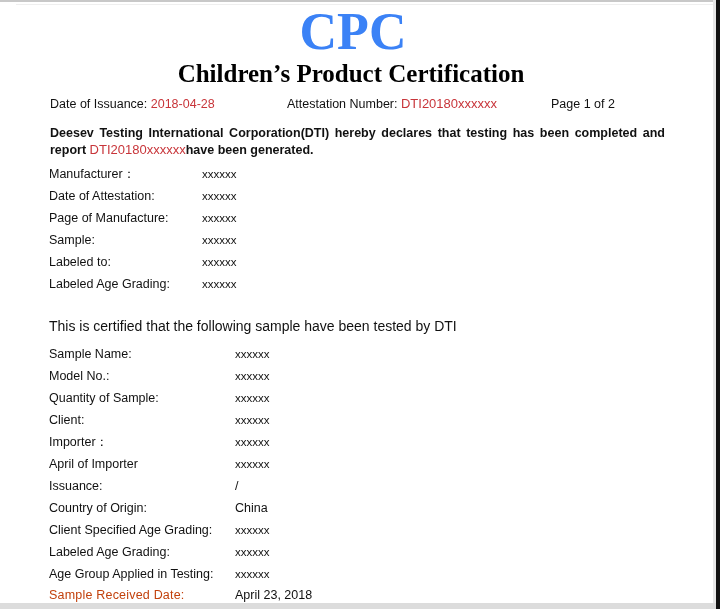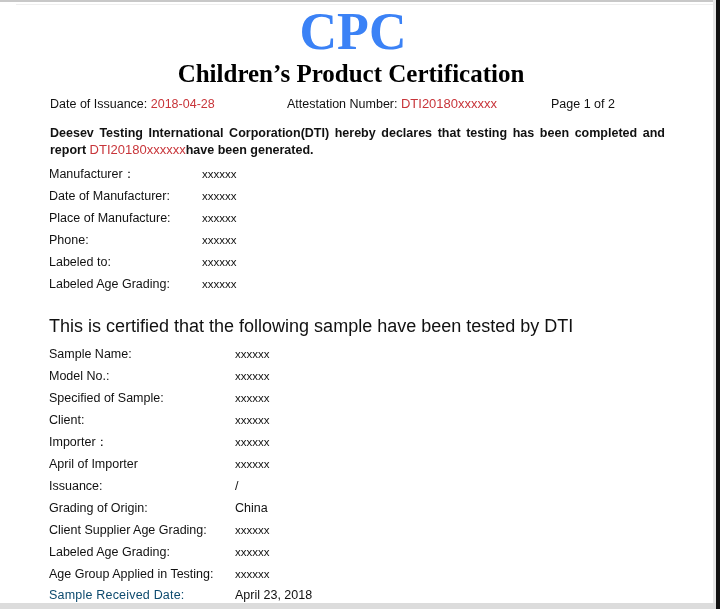--- a/index.html
+++ b/index.html
@@ -30,22 +30,22 @@
       position: absolute; left: 50px; top: 125px; width: 615px;
       font-size: 12.5px; font-weight: bold; line-height: 16.5px; text-align: justify;
       text-align-last: left;
     }
     .decl .red { font-weight: normal; font-size: 13px; }
     .row { position: absolute; font-size: 12.5px; line-height: 16px; white-space: nowrap; }
     .lbl { position: absolute; left: 49px; text-align: right; }
     .val1 { position: absolute; left: 202px; font-size: 11.5px; }
     .val2 { position: absolute; left: 235px; font-size: 11.5px; }
     .val2.txt { font-size: 12.5px; }
-    .cert { position: absolute; left: 49px; top: 318px; font-size: 18px; line-height: 16px; white-space: nowrap; }
-    .blurry { color: #0c4a6e; letter-spacing: 0.2px; }
+    .cert { position: absolute; left: 49px; top: 318px; font-size: 14px; line-height: 16px; white-space: nowrap; }
+    .blurry { color: #c2410c; letter-spacing: 0.2px; }
   </style>
 </head>
 <body>
 
 <div class="top-border"></div>
 <div class="top-border2"></div>
 <div class="right-edge-gray"></div>
 <div class="right-edge"></div>
 <div class="bottom-strip"></div>
 
@@ -63,29 +63,29 @@
 <div class="decl">
   <span>Deesev Testing International Corporation(DTI) hereby declares that testing has been completed and report </span><span class="red">DTI20180xxxxxx</span><span>have been generated.</span>
 </div>
 
 <div>
   <div class="row" style="top:166px;">
     <span class="lbl">Manufacturer：</span>
     <span class="val1">xxxxxx</span>
   </div>
   <div class="row" style="top:188px;">
-    <span class="lbl">Date of Manufacturer:</span>
+    <span class="lbl">Date of Attestation:</span>
     <span class="val1">xxxxxx</span>
   </div>
   <div class="row" style="top:210px;">
-    <span class="lbl">Place of Manufacture:</span>
+    <span class="lbl">Page of Manufacture:</span>
     <span class="val1">xxxxxx</span>
   </div>
   <div class="row" style="top:232px;">
-    <span class="lbl">Phone:</span>
+    <span class="lbl">Sample:</span>
     <span class="val1">xxxxxx</span>
   </div>
   <div class="row" style="top:254px;">
     <span class="lbl">Labeled to:</span>
     <span class="val1">xxxxxx</span>
   </div>
   <div class="row" style="top:276px;">
     <span class="lbl">Labeled Age Grading:</span>
     <span class="val1">xxxxxx</span>
   </div>
@@ -96,45 +96,45 @@
 <div>
   <div class="row" style="top:346px;">
     <span class="lbl">Sample Name:</span>
     <span class="val2">xxxxxx</span>
   </div>
   <div class="row" style="top:368px;">
     <span class="lbl">Model No.:</span>
     <span class="val2">xxxxxx</span>
   </div>
   <div class="row" style="top:390px;">
-    <span class="lbl">Specified of Sample:</span>
+    <span class="lbl">Quantity of Sample:</span>
     <span class="val2">xxxxxx</span>
   </div>
   <div class="row" style="top:412px;">
     <span class="lbl">Client:</span>
     <span class="val2">xxxxxx</span>
   </div>
   <div class="row" style="top:434px;">
     <span class="lbl">Importer：</span>
     <span class="val2">xxxxxx</span>
   </div>
   <div class="row" style="top:456px;">
     <span class="lbl">April of Importer</span>
     <span class="val2">xxxxxx</span>
   </div>
   <div class="row" style="top:478px;">
     <span class="lbl">Issuance:</span>
     <span class="val2 txt">/</span>
   </div>
   <div class="row" style="top:500px;">
-    <span class="lbl">Grading of Origin:</span>
+    <span class="lbl">Country of Origin:</span>
     <span class="val2 txt">China</span>
   </div>
   <div class="row" style="top:522px;">
-    <span class="lbl">Client Supplier Age Grading:</span>
+    <span class="lbl">Client Specified Age Grading:</span>
     <span class="val2">xxxxxx</span>
   </div>
   <div class="row" style="top:544px;">
     <span class="lbl">Labeled Age Grading:</span>
     <span class="val2">xxxxxx</span>
   </div>
   <div class="row" style="top:566px;">
     <span class="lbl">Age Group Applied in Testing:</span>
     <span class="val2">xxxxxx</span>
   </div>

